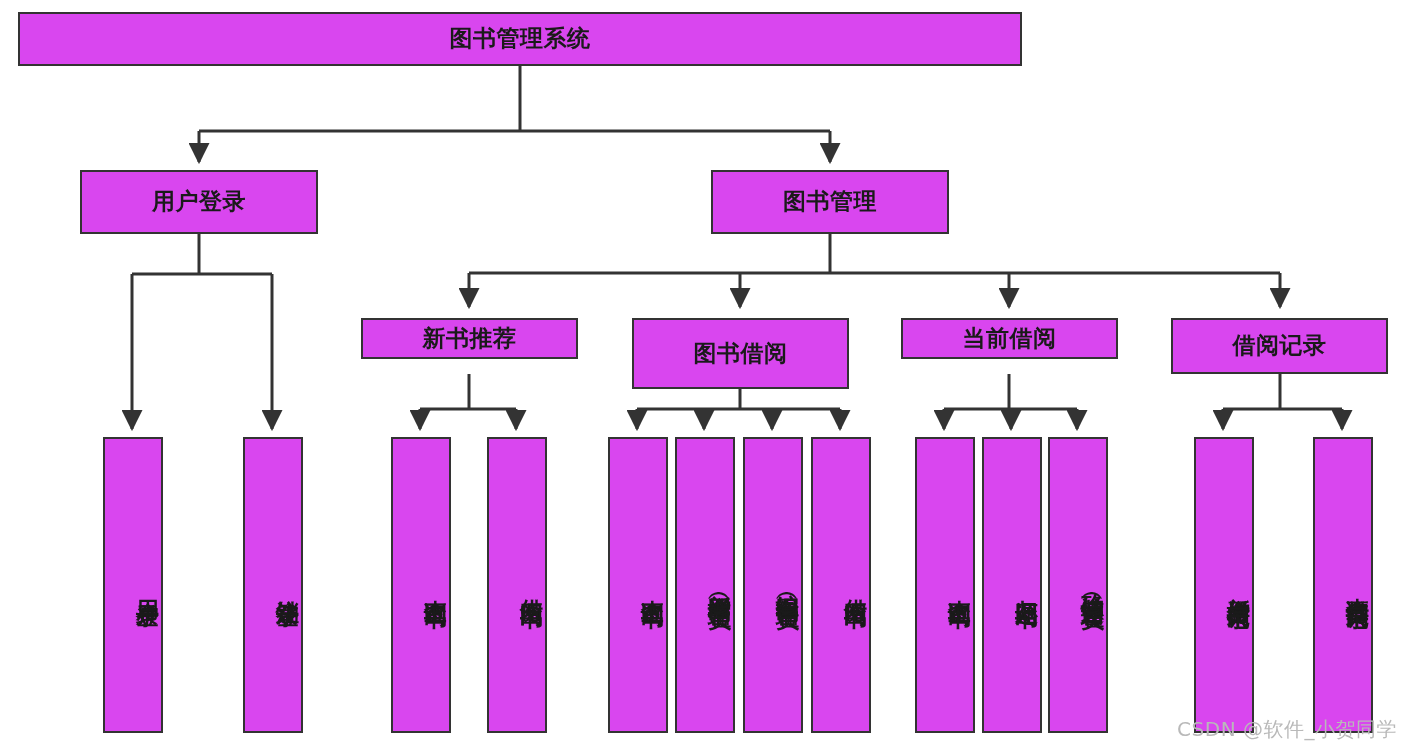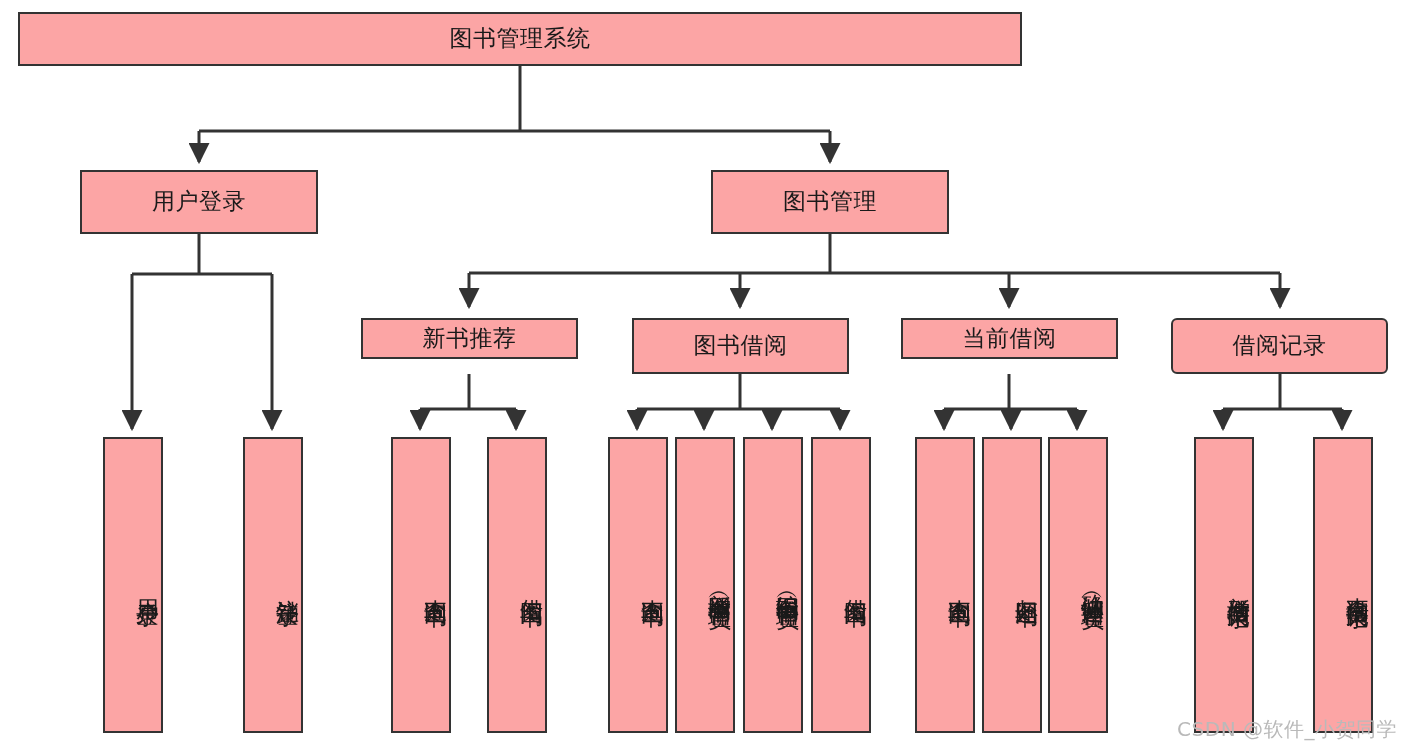--- a/index.html
+++ b/index.html
@@ -23,26 +23,27 @@
     left: 0;
     top: 0;
     width: 1405px;
     height: 747px;
     pointer-events: none;
   }
   .node {
     position: absolute;
     box-sizing: border-box;
     border: 2px solid #333333;
-    background: #fca5a5;
+    background: #d946ef;
     display: flex;
     align-items: center;
     justify-content: center;
     color: #1a1a1a;
     line-height: 1.18;
+    font-weight: bold;
   }
   .node.horiz {
     font-size: 23px;
     letter-spacing: 0.5px;
     padding: 0 6px;
     text-align: center;
   }
   .node.vert {
     writing-mode: vertical-rl;
     text-orientation: upright;
@@ -134,27 +135,27 @@
   <div class="node horiz" style="left:80px; top:170px; width:238px; height:64px;">
     <span class="node-label">用户登录</span>
   </div>
   <div class="node horiz" style="left:711px; top:170px; width:238px; height:64px;">
     <span class="node-label">图书管理</span>
   </div>
 
   <div class="node horiz" style="left:361px; top:318px; width:217px; height:41px;">
     <span class="node-label">新书推荐</span>
   </div>
-  <div class="node horiz" style="left:632px; top:318px; width:217px; height:56px;">
+  <div class="node horiz" style="left:632px; top:318px; width:217px; height:71px;">
     <span class="node-label">图书借阅</span>
   </div>
   <div class="node horiz" style="left:901px; top:318px; width:217px; height:41px;">
     <span class="node-label">当前借阅</span>
   </div>
-  <div class="node horiz" style="left:1171px; top:318px; width:217px; height:56px;border-radius:6px;">
+  <div class="node horiz" style="left:1171px; top:318px; width:217px; height:56px;">
     <span class="node-label">借阅记录</span>
   </div>
 
   <div class="node vert" style="left:103px; top:437px; width:60px; height:296px;">
     <span class="node-label">用户登录</span>
   </div>
   <div class="node vert" style="left:243px; top:437px; width:60px; height:296px;">
     <span class="node-label">注销登录</span>
   </div>
 

